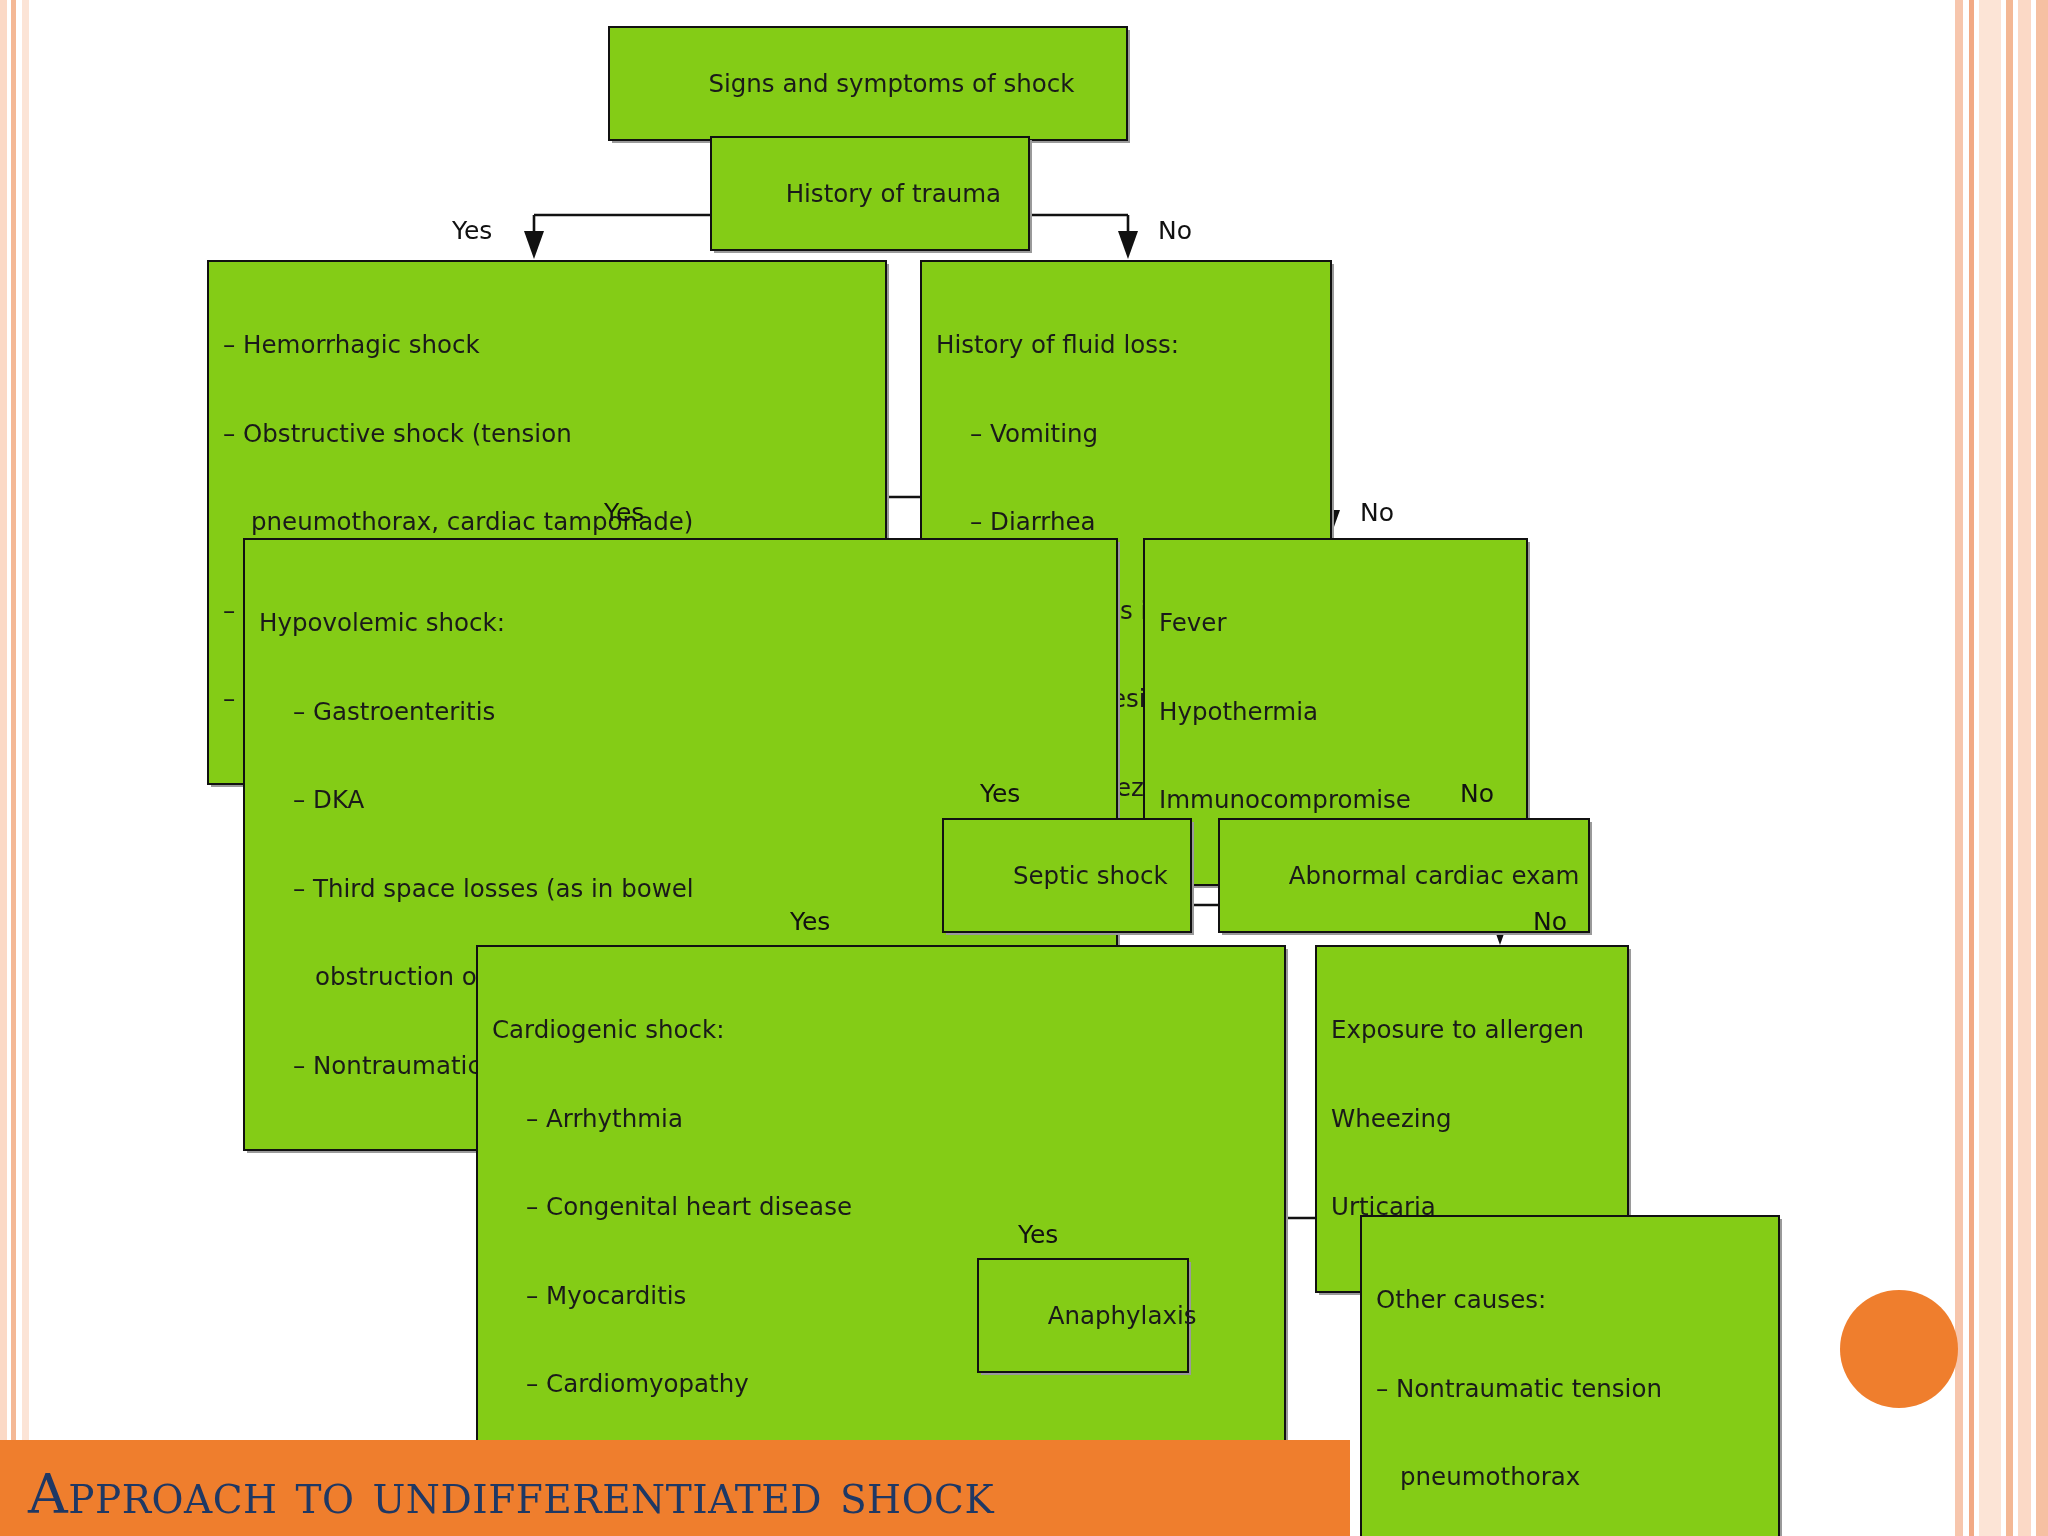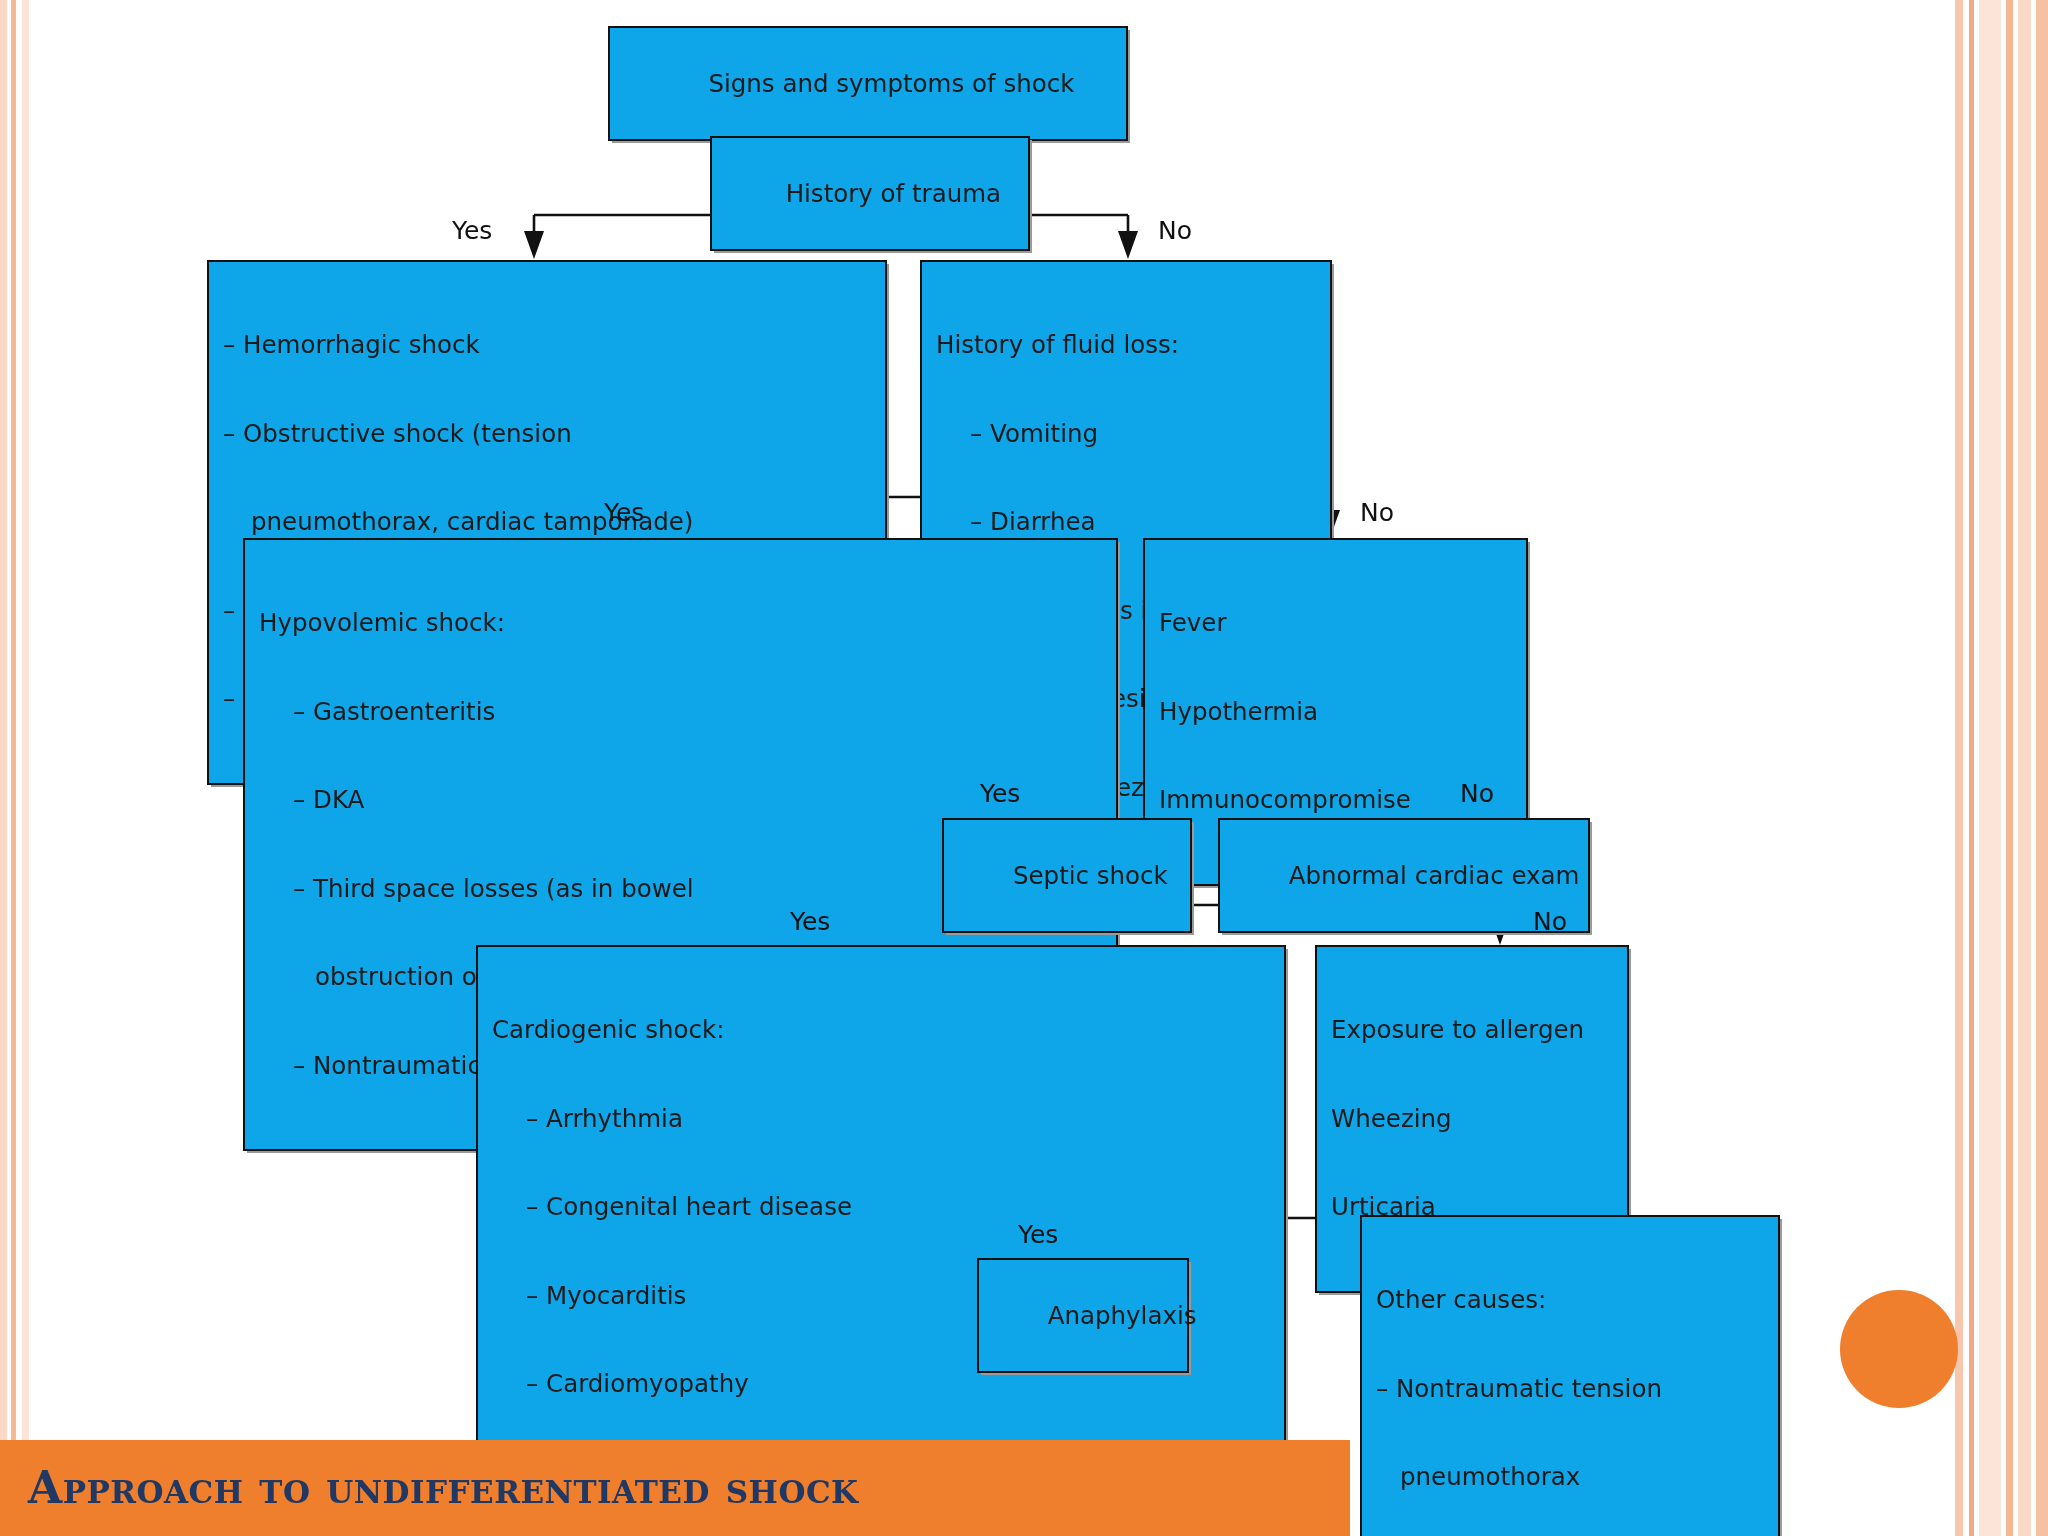--- a/index.html
+++ b/index.html
@@ -23,28 +23,28 @@
   .ls2{left:11px;width:5px;background:#f4b895;}
   .ls3{left:22px;width:7px;background:#fce4d6;}
 
   .circle{position:absolute;left:1840px;top:1290px;width:118px;height:118px;
     border-radius:50%;background:#ef7e2d;}
 
   
   .banner{position:absolute;left:0px;top:1440px;width:1350px;height:96px;
     background:#ef7e2d;}
   .banner-title{position:absolute;left:28px;top:1462px;
-    color:#1f3864;font-size:44px;letter-spacing:.5px;
+    color:#1f3864;font-size:55px;letter-spacing:.5px;
     font-family:"DejaVu Serif","Liberation Serif",serif;
-    font-variant:small-caps;font-weight:700;white-space:nowrap;}
+    font-variant:small-caps;font-weight:400;white-space:nowrap;}
 
   
   #chart{position:absolute;left:0;top:0;width:2048px;height:1460px;}
   .node{position:absolute;box-sizing:border-box;
-    border:2px solid #111;background:#0ea5e9;
+    border:2px solid #111;background:#84cc16;
     box-shadow:3px 3px 0 -1px #9a9a9a;
     font-size:24.5px;line-height:29.5px;color:#1a1a1a;
     padding:9px 14px 10px 14px;white-space:pre;}
   .node.center{text-align:center;padding:11px 22px;}
   .node .hd{display:block;}
   .node .li{display:block;padding-left:34px;}
   .node .cont{display:block;padding-left:56px;}
 
   .lbl{position:absolute;font-size:25px;color:#111;white-space:nowrap;}
 

